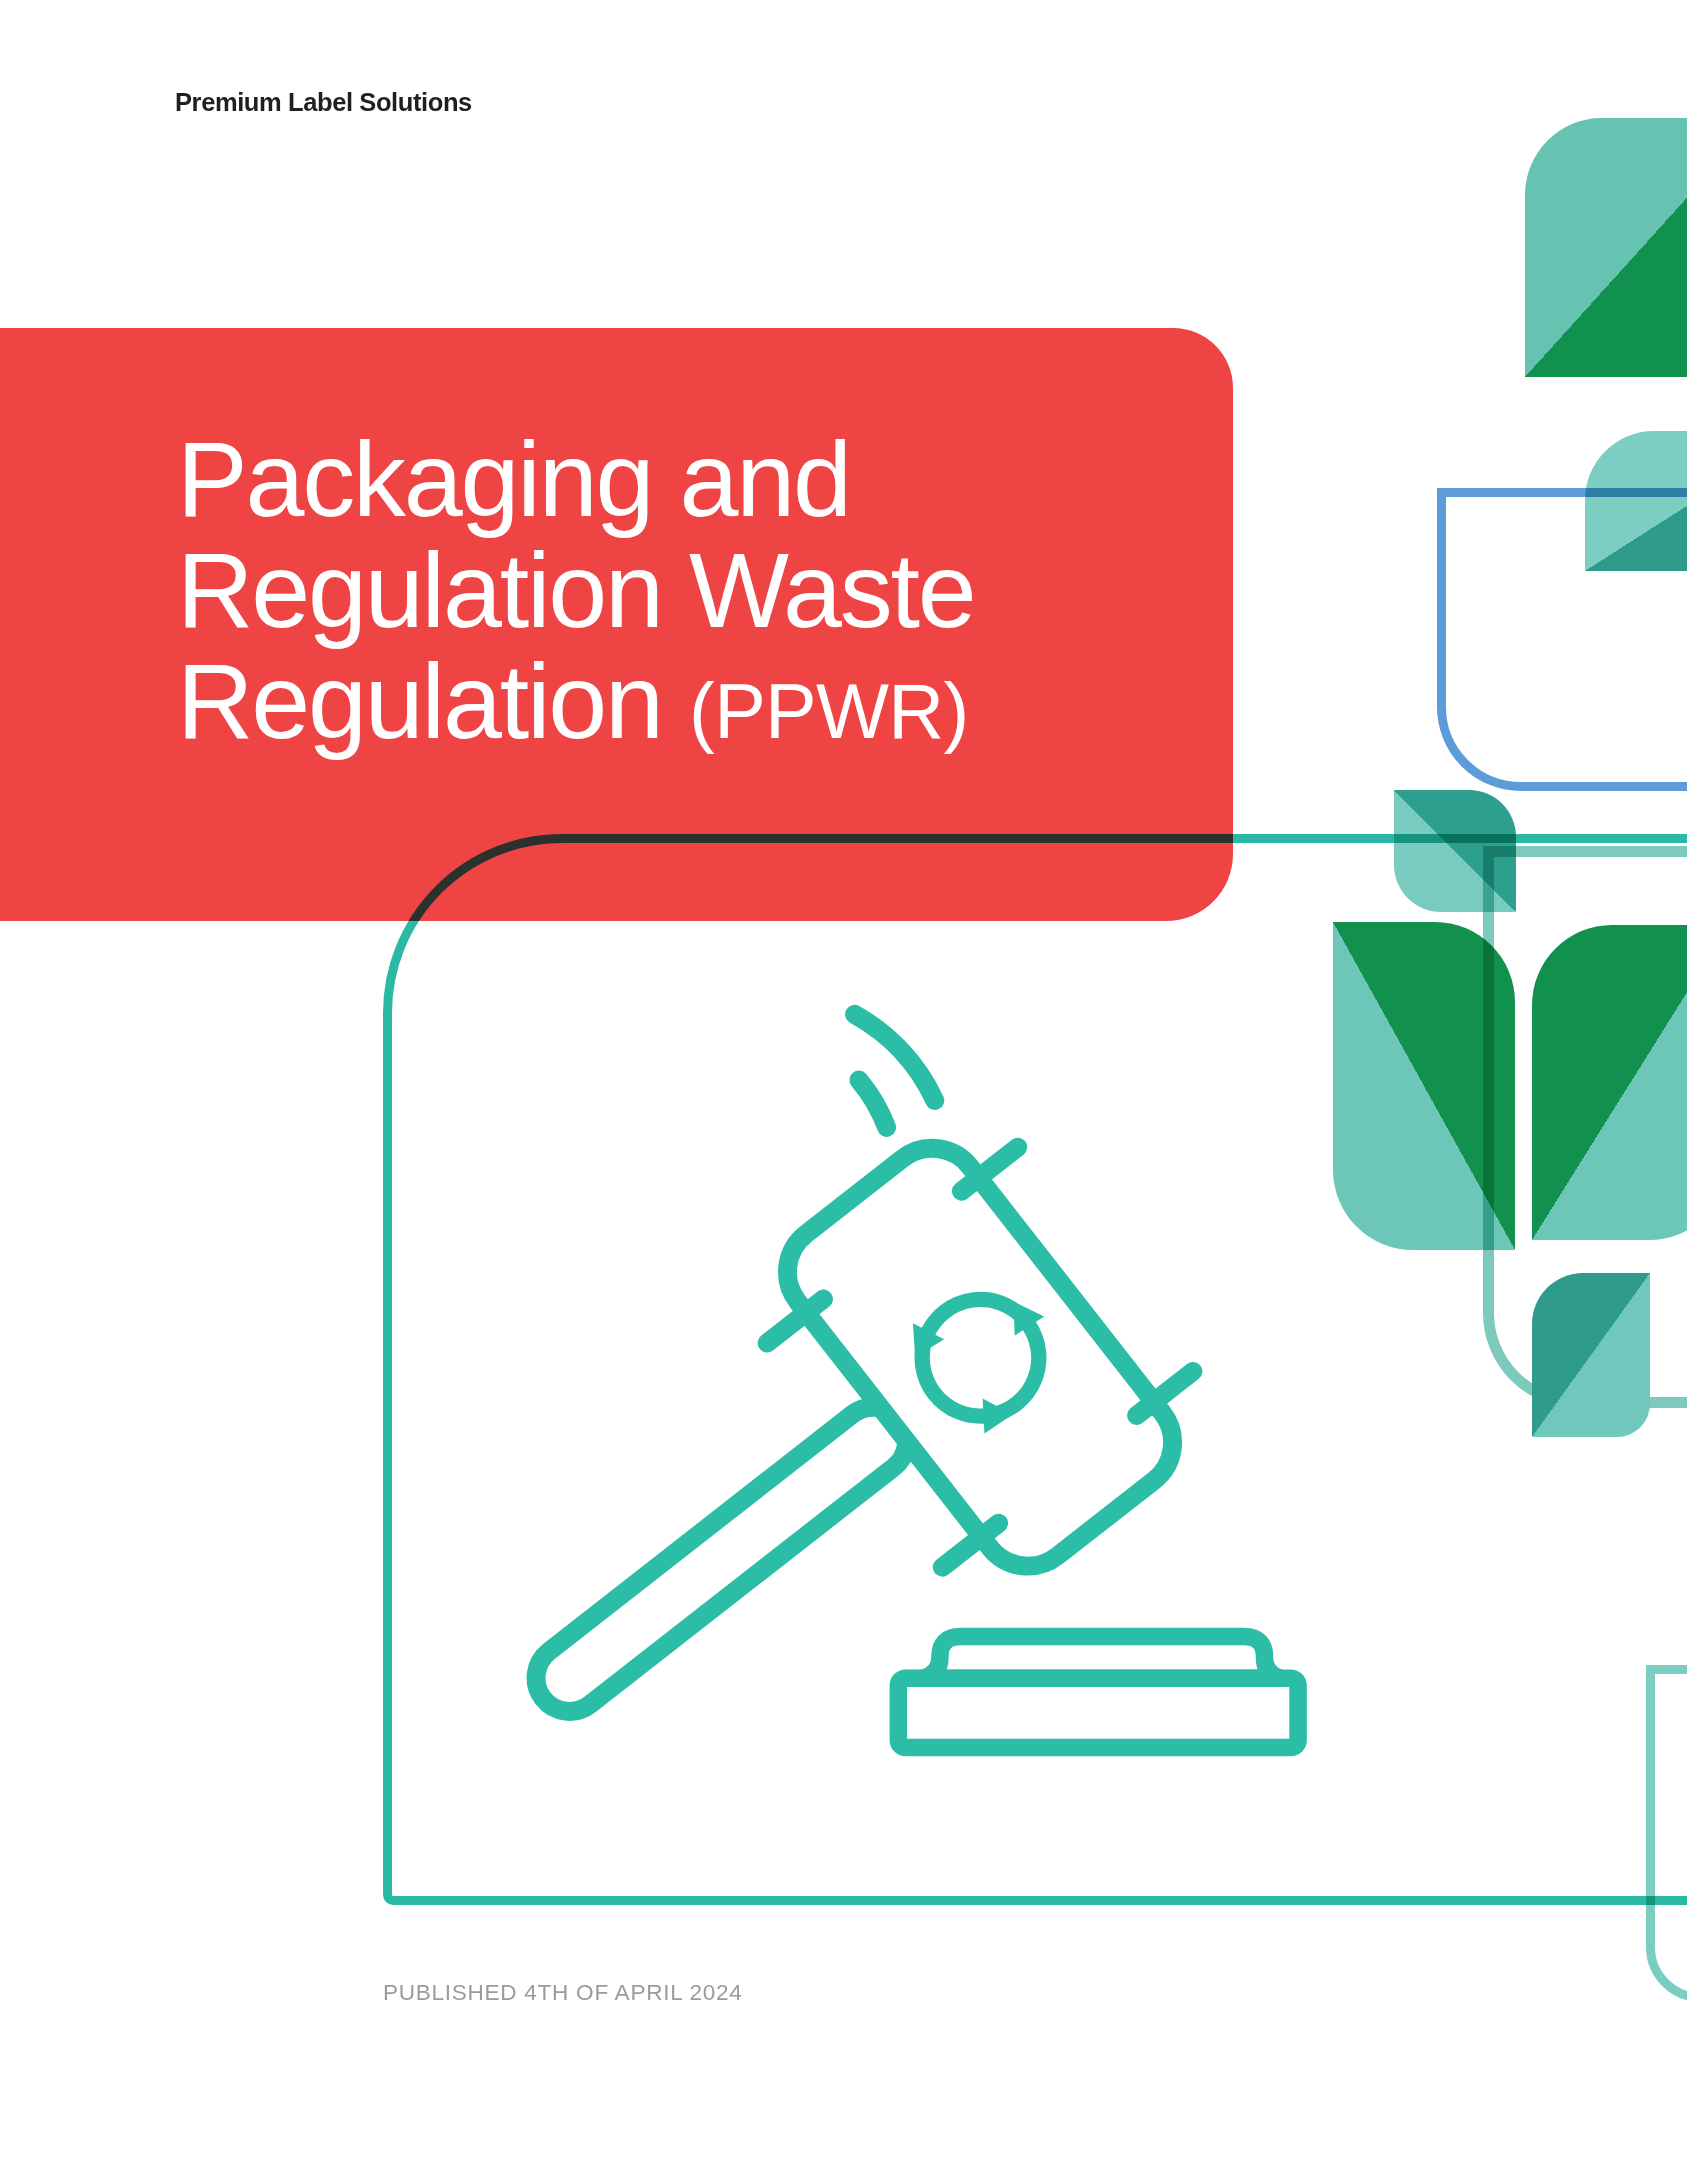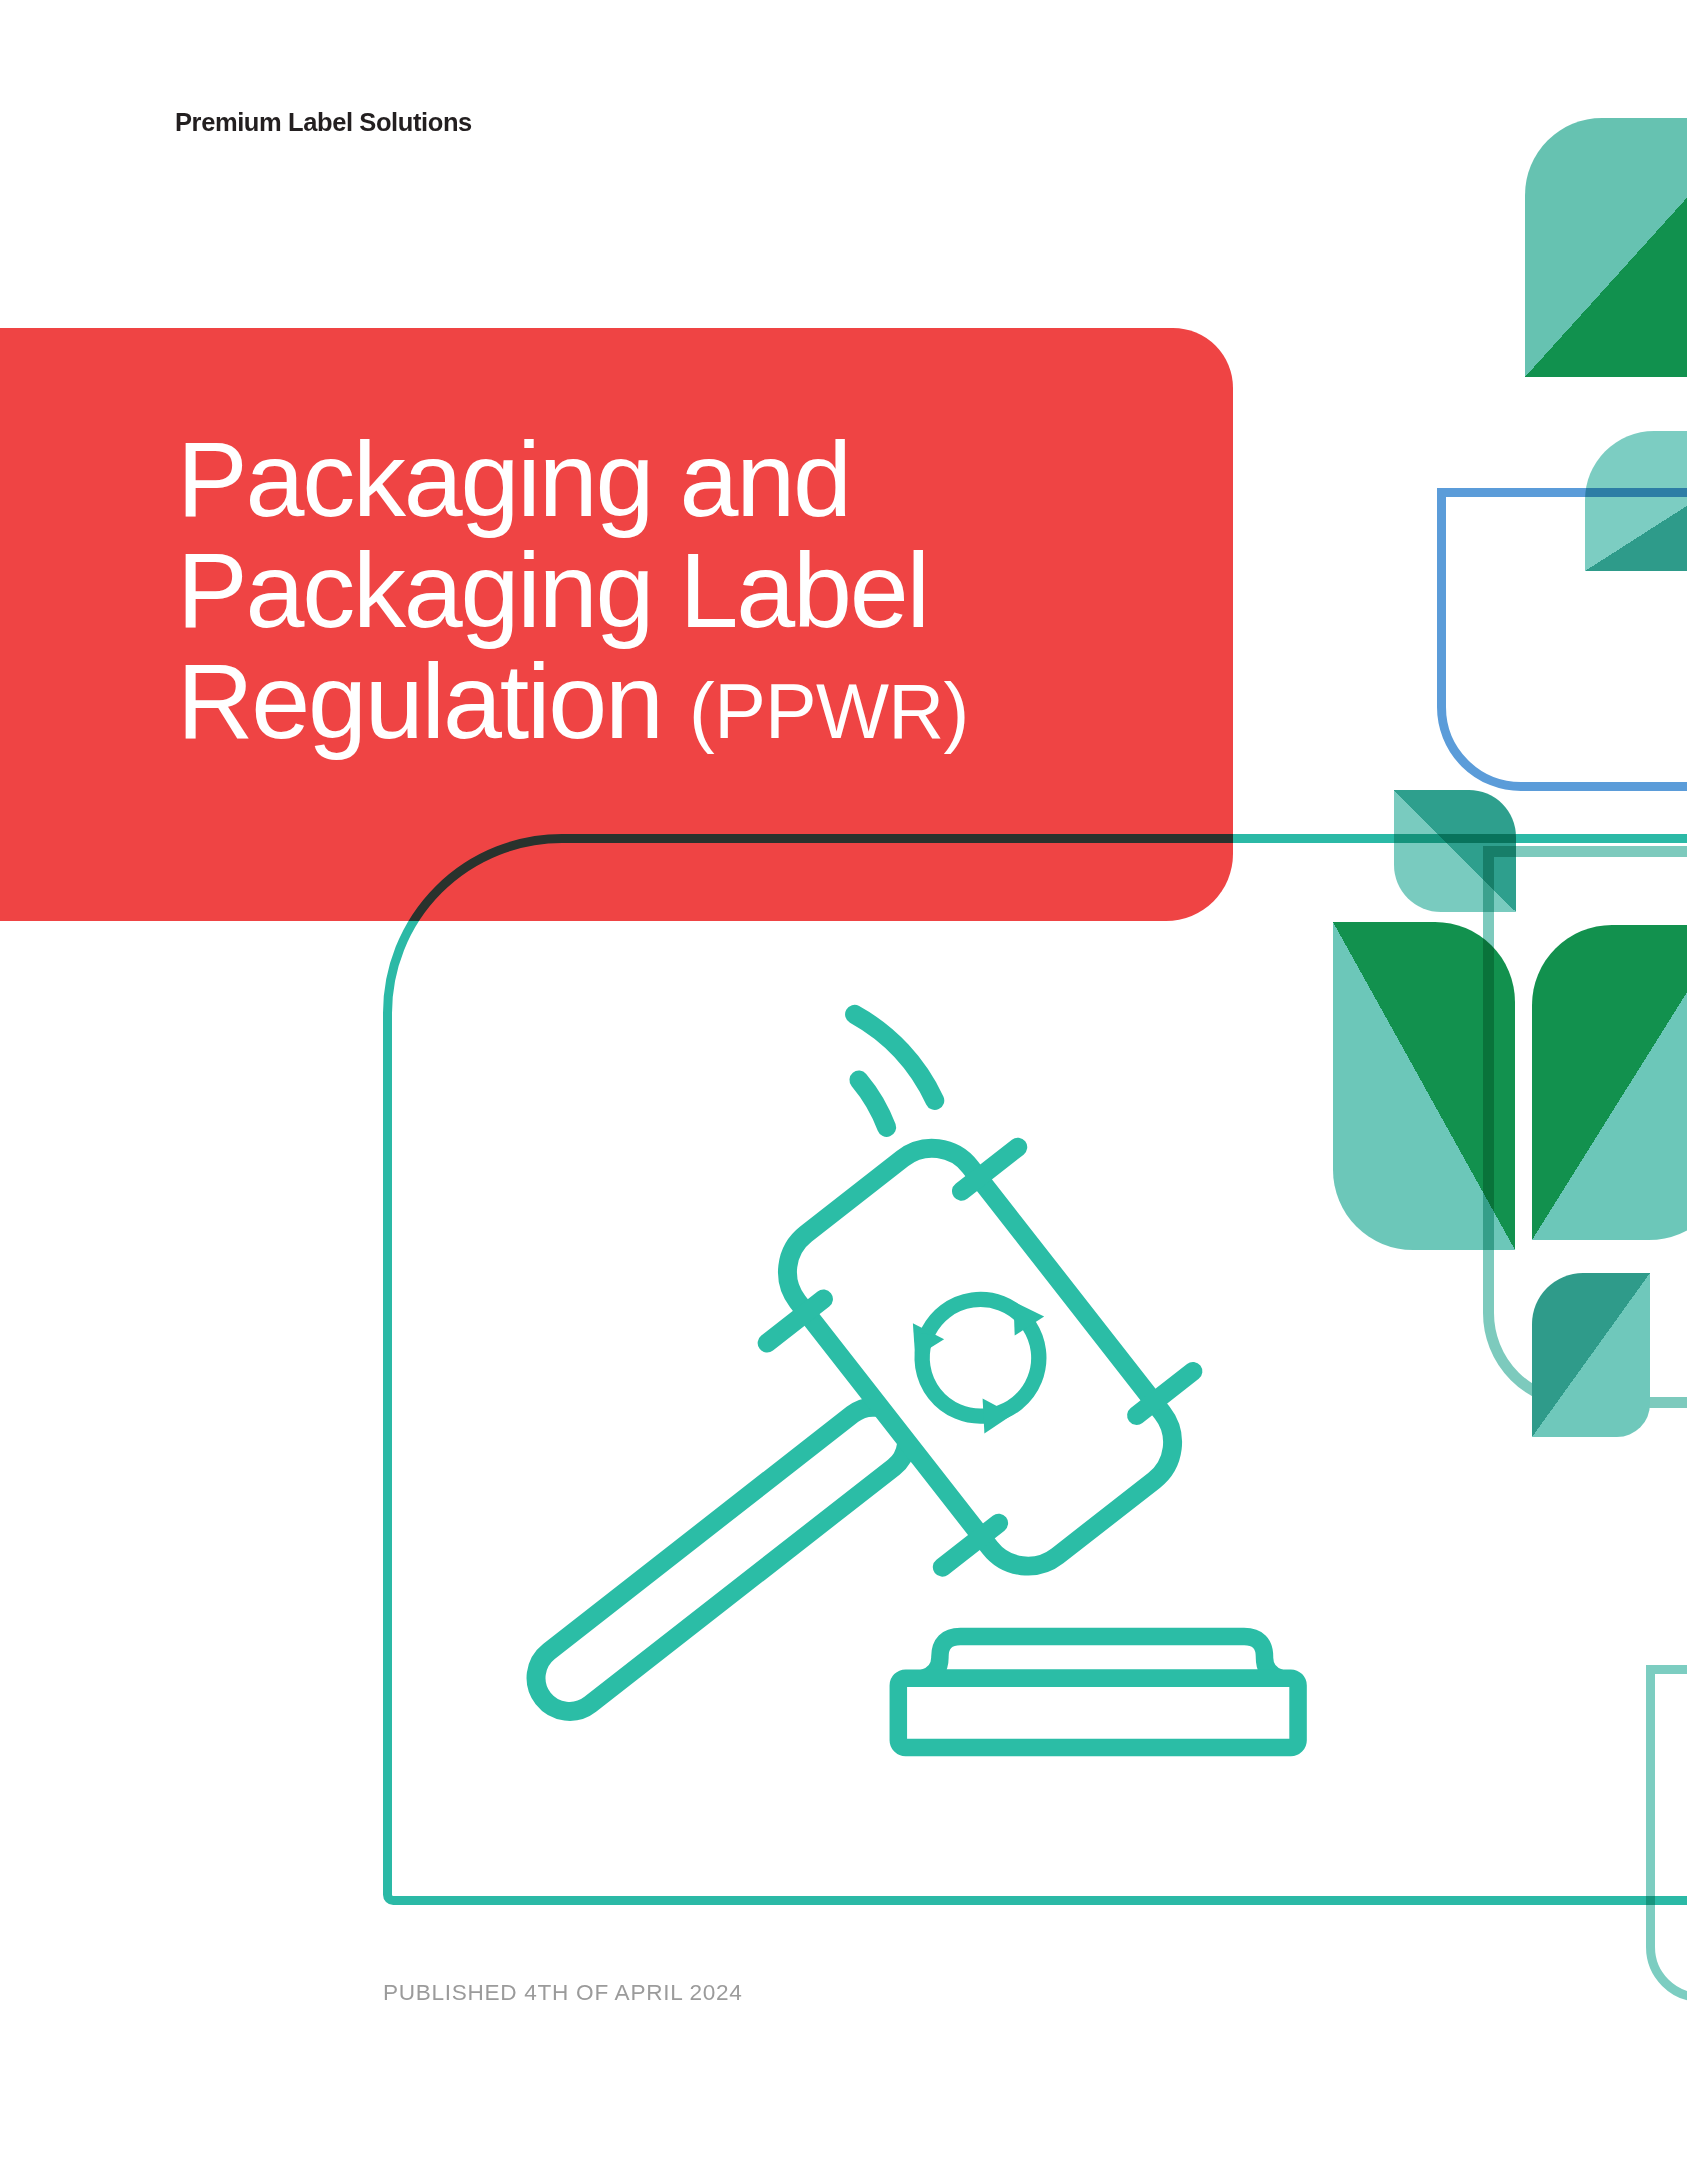--- a/index.html
+++ b/index.html
@@ -11,21 +11,21 @@
 
   
   .logo{left:175px;top:86px;width:409px;}
   .logo-word{
     font-weight:700;font-size:157px;line-height:109px;letter-spacing:-7.3px;
     color:#231f20;display:inline-block;
   }
   .logo-tm{font-size:22px;font-weight:700;color:#231f20;vertical-align:top;
     position:relative;top:20.4px;left:2.9px;letter-spacing:0;}
   .logo-tagline{
-    font-weight:700;font-size:25.5px;letter-spacing:-0.4px;color:#231f20;margin-top:22px;
+    font-weight:700;font-size:25.5px;letter-spacing:-0.4px;color:#231f20;margin-top:2px;
   }
 
   
   .banner{
     left:0;top:328px;width:1233px;height:593px;background:#ef4444;
     border-radius:0 60px 67px 0;z-index:1;
   }
   .banner-title{
     position:absolute;left:177px;top:96px;color:#ffffff;
     font-size:106px;line-height:111px;font-weight:400;letter-spacing:-2.2px;
@@ -78,21 +78,21 @@
 </head>
 <body>
 
 <div class="abs logo">
   <div class="logo-tagline">Premium Label Solutions</div>
 </div>
 
 <div class="abs banner">
   <div class="banner-title">
     <div>Packaging and</div>
-    <div>Packaging Label</div>
+    <div>Regulation Waste</div>
     <div><span>Regulation</span> <span class="ppwr">(PPWR)</span></div>
   </div>
 </div>
 
 <div class="abs leaf leaf-1"></div>
 <div class="abs leaf leaf-2"></div>
 <div class="abs leaf leaf-small"></div>
 <div class="abs leaf leaf-left"></div>
 <div class="abs leaf leaf-right"></div>
 <div class="abs leaf leaf-bottom"></div>

